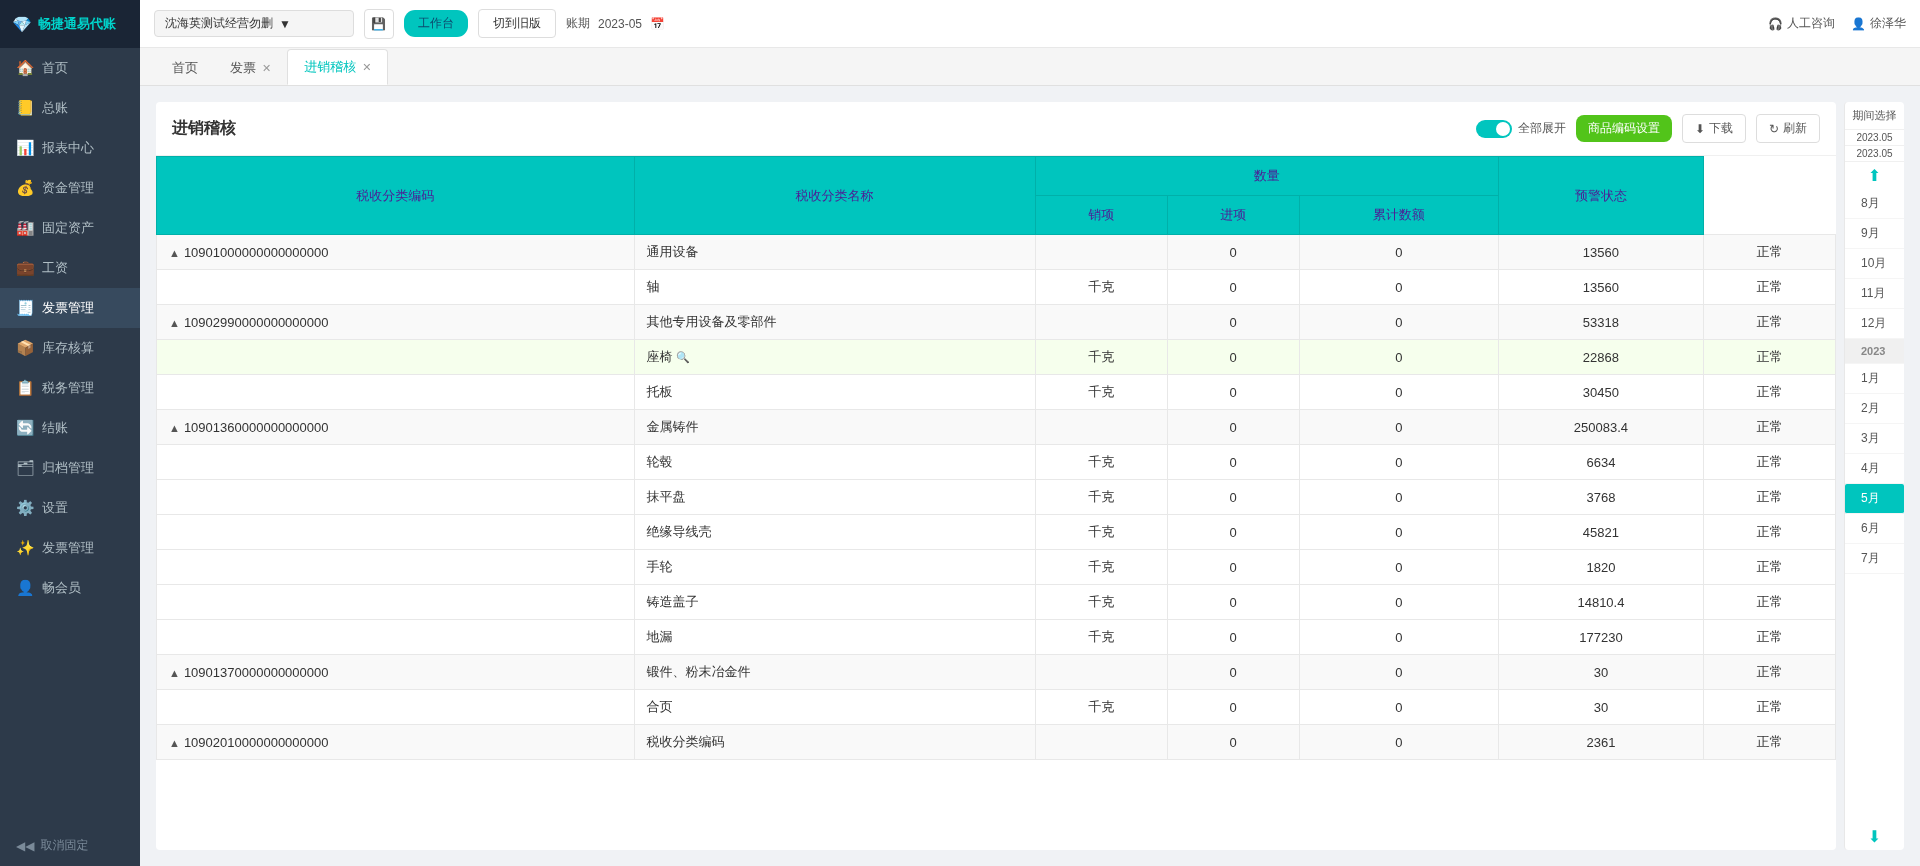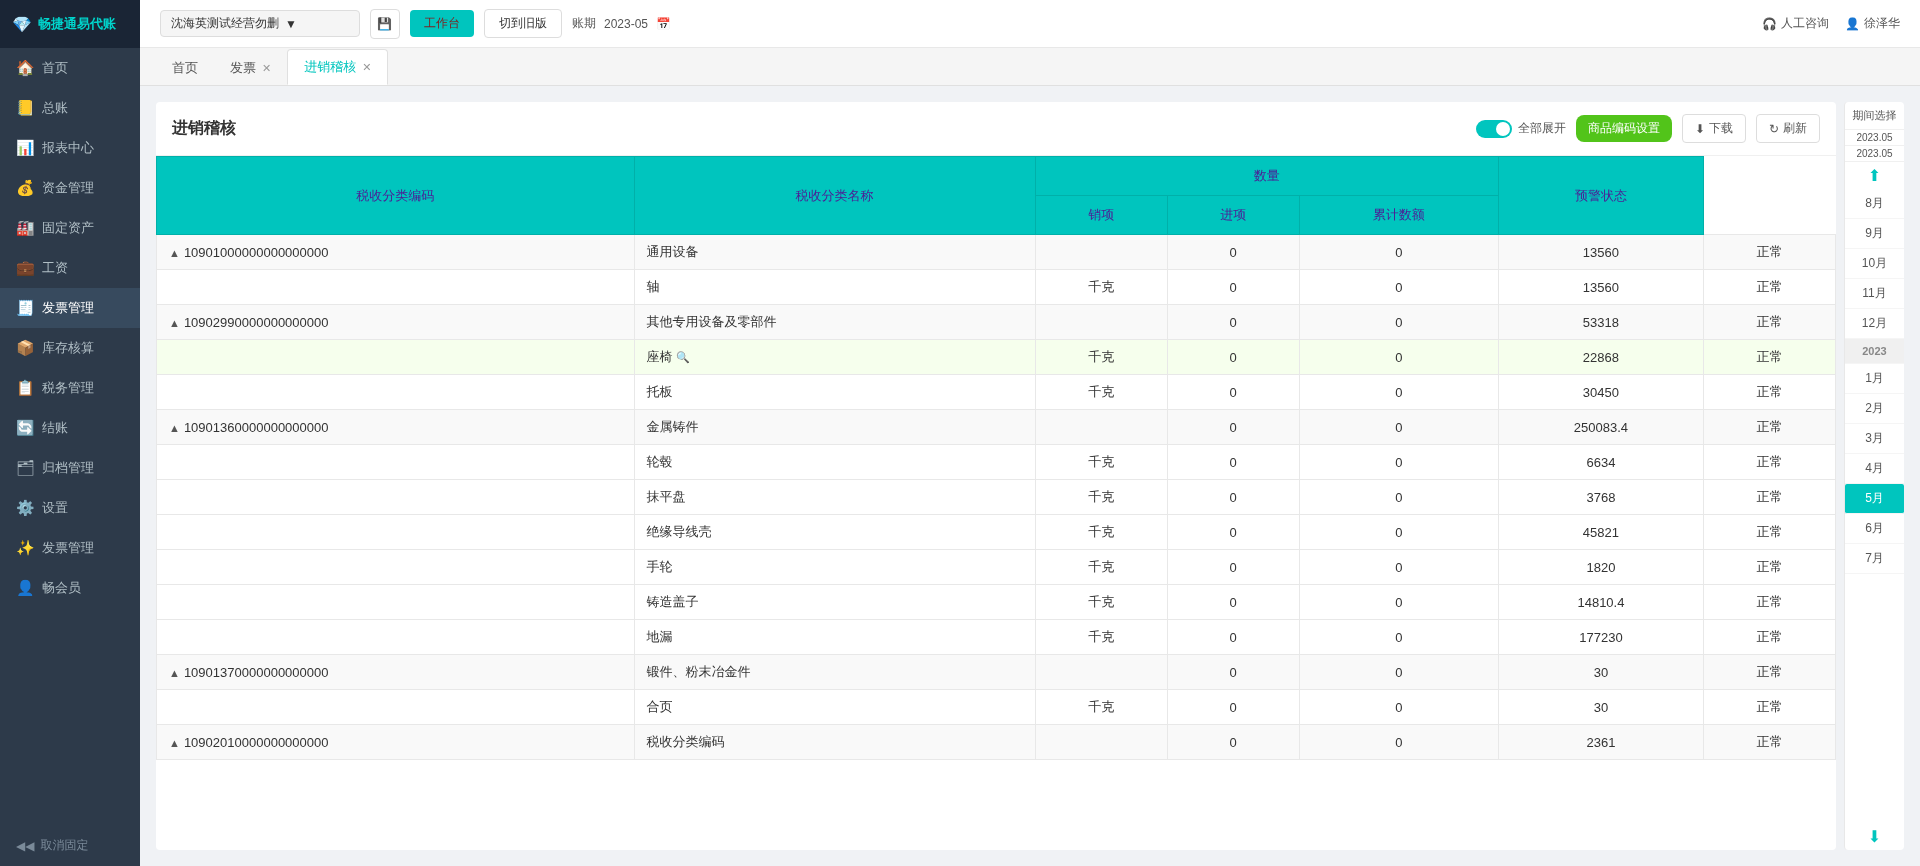--- a/index.html
+++ b/index.html
@@ -57,21 +57,21 @@
       flex-direction: column;
       overflow: hidden;
     }
 
     
     .topbar {
       background: #ffffff;
       height: 48px;
       display: flex;
       align-items: center;
-      padding: 0 20px;
+      padding: 0 14px;
       gap: 10px;
       border-bottom: 1px solid #e8e8e8;
       flex-shrink: 0;
     }
     .topbar-company {
       background: #f5f5f5;
       border: 1px solid #ddd;
       border-radius: 4px;
       padding: 4px 10px;
       font-size: 12px;
@@ -83,21 +83,21 @@
       min-width: 200px;
     }
     .topbar-btn {
       border: none;
       border-radius: 4px;
       padding: 5px 14px;
       font-size: 12px;
       cursor: pointer;
       font-family: inherit;
     }
-    .btn-workspace { background: #00c5be; color: #7f1d1d; }
+    .btn-workspace { background: #00c5be; color: #0c4a6e; border-radius: 11px; }
     .btn-old { background: white; border: 1px solid #ddd; color: #333; }
     .topbar-period { font-size: 12px; color: #555; display: flex; align-items: center; gap: 4px; }
     .topbar-right { margin-left: auto; display: flex; align-items: center; gap: 16px; color: #555; font-size: 12px; }
     .topbar-service { display: flex; align-items: center; gap: 4px; cursor: pointer; }
     .topbar-user { display: flex; align-items: center; gap: 4px; cursor: pointer; }
 
     
     .tabs-bar {
       background: #f5f5f5;
       border-bottom: 1px solid #e0e0e0;
@@ -266,22 +266,22 @@
       padding: 6px 4px;
       border-bottom: 1px solid #f0f0f0;
     }
     .month-list {
       flex: 1;
       overflow-y: auto;
       display: flex;
       flex-direction: column;
     }
     .month-item {
-      padding: 6px 4px;
-      text-align: center;
+      padding: 6px 16px;
+      text-align: left;
       font-size: 12px;
       color: #555;
       cursor: pointer;
       border-bottom: 1px solid #f5f5f5;
     }
     .month-item.active { background: #00c5be; color: white; border-radius: 2px; }
     .month-item.year-label { background: #f0f0f0; color: #888; font-weight: bold; font-size: 11px; }
     .nav-arrow {
       text-align: center;
       padding: 4px;

